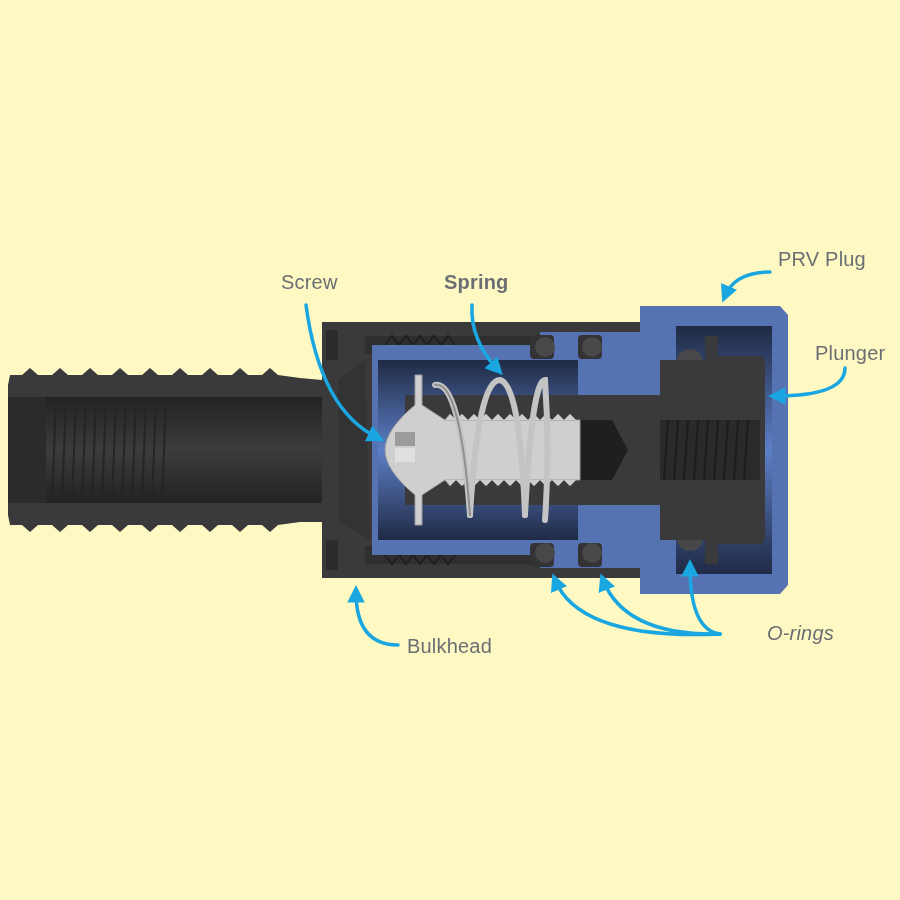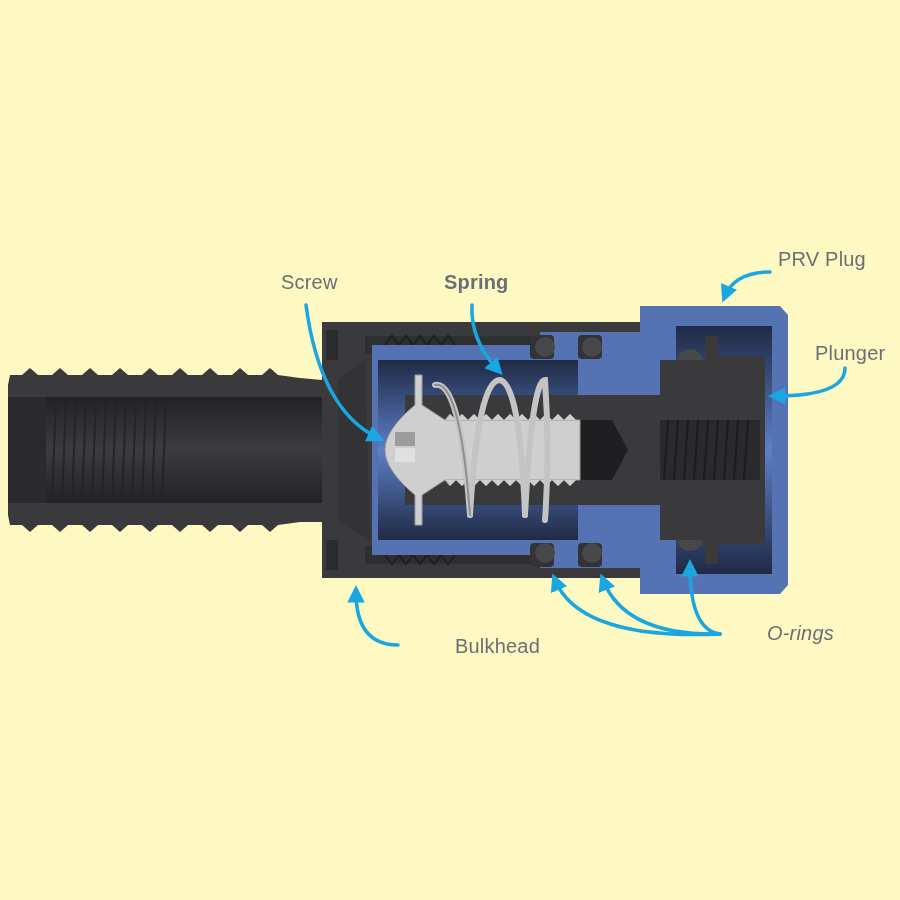--- a/index.html
+++ b/index.html
@@ -119,15 +119,15 @@
       <path d="M720,634 Q580,640 555,580" marker-end="url(#arrowHead)"></path>
       <path d="M720,634 Q625,636 603,580" marker-end="url(#arrowHead)"></path>
       <path d="M720,634 Q690,630 690,566" marker-end="url(#arrowHead)"></path>
     </g>
   </svg>
 
   <div class="label" style="left:281px;top:271px;">Screw</div>
   <div class="label" style="left:444px;top:271px;font-weight:bold;">Spring</div>
   <div class="label" style="left:778px;top:248px;">PRV Plug</div>
   <div class="label" style="left:815px;top:342px;text-align:right;">Plunger</div>
-  <div class="label" style="left:407px;top:635px;margin-left:48px;">Bulkhead</div>
+  <div class="label" style="left:407px;top:635px;">Bulkhead</div>
   <div class="label" style="left:767px;top:622px;font-style:italic;">O-rings</div>
 </div>
 
 </body></html>

